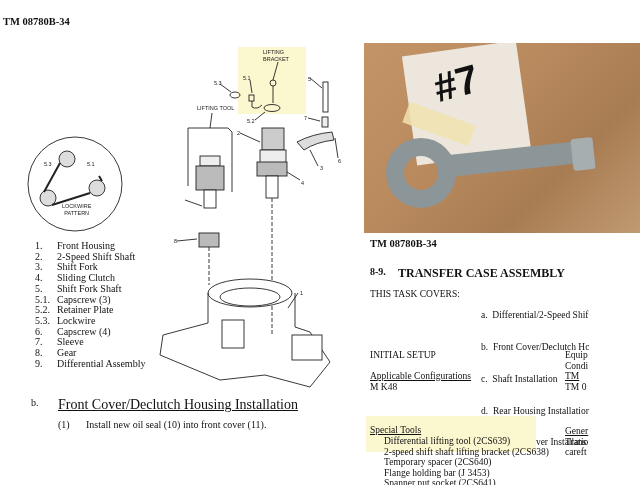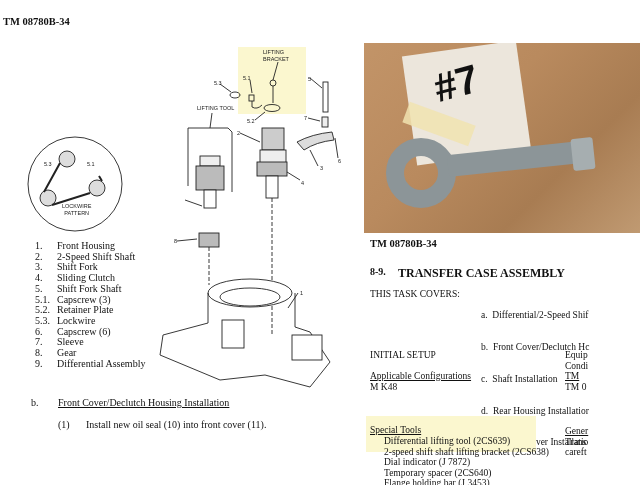--- a/index.html
+++ b/index.html
@@ -130,38 +130,38 @@
   <div class="row">
       <span class="num">5.2.</span>
       <span>Retainer Plate</span>
     </div>
   <div class="row">
       <span class="num">5.3.</span>
       <span>Lockwire</span>
     </div>
   <div class="row">
       <span class="num">6.</span>
-      <span>Capscrew (6)</span>
+      <span>Capscrew (4)</span>
     </div>
   <div class="row">
       <span class="num">7.</span>
       <span>Sleeve</span>
     </div>
   <div class="row">
       <span class="num">8.</span>
       <span>Gear</span>
     </div>
   <div class="row">
       <span class="num">9.</span>
       <span>Differential Assembly</span>
     </div>
 </div>
 
 <div class="abs" style="left:31px;top:397px;font-size:10px;">b.</div>
-<div class="abs u" style="left:58px;top:397px;font-size:10px;">Front Cover/Declutch Housing Installation</div>
+<div class="abs u" style="left:58px;top:397px;font-size:14px;">Front Cover/Declutch Housing Installation</div>
 <div class="abs" style="left:58px;top:419px;font-size:10px;">(1)</div>
 <div class="abs" style="left:86px;top:419px;font-size:10px;">Install new oil seal (10) into front cover (11).</div>
 
 <div class="abs" style="left:364px;top:43px;width:276px;height:190px;background:linear-gradient(135deg,#c29468 0%,#b98a5e 40%,#a87c52 70%,#c09a72 100%);overflow:hidden;">
   <div class="abs" style="left:45px;top:5px;width:115px;height:110px;background:#ece6dc;transform:rotate(-8deg);"></div>
   <div class="abs" style="left:40px;top:70px;width:70px;height:22px;background:#f1e3b0;opacity:0.85;transform:rotate(20deg);"></div>
   <div class="abs sans" style="left:70px;top:18px;font-size:40px;font-weight:bold;color:#111;transform:rotate(-15deg);">#7</div>
   <div class="abs" style="left:22px;top:95px;width:70px;height:70px;border-radius:50%;border:18px solid #8c9598;box-sizing:border-box;"></div>
   <div class="abs" style="left:84px;top:112px;width:140px;height:22px;background:#8c9598;border-radius:4px;transform:rotate(-6deg);transform-origin:left center;"></div>
   <div class="abs" style="left:208px;top:95px;width:22px;height:32px;background:#a6aeb0;border-radius:3px;transform:rotate(-6deg);"></div>
@@ -195,17 +195,16 @@
 </div>
 
 <div class="abs rtxt u" style="left:370px;top:371px;">Applicable Configurations</div>
 <div class="abs rtxt" style="left:370px;top:382px;">M K48</div>
 
 <div class="abs hl" style="left:366px;top:416px;width:170px;height:36px;"></div>
 <div class="abs rtxt u" style="left:370px;top:405px;margin-top:20px;">Special Tools</div>
 <div class="abs rtxt" style="left:384px;top:416px;margin-top:20px;">
   <div>Differential lifting tool (2CS639)</div>
   <div>2-speed shift shaft lifting bracket (2CS638)</div>
-  <div>Dial indicator (J 7872)</div>
   <div>Temporary spacer (2CS640)</div>
   <div>Flange holding bar (J 3453)</div>
   <div>Spanner nut socket (2CS641)</div>
 </div>
 
 </body></html>

